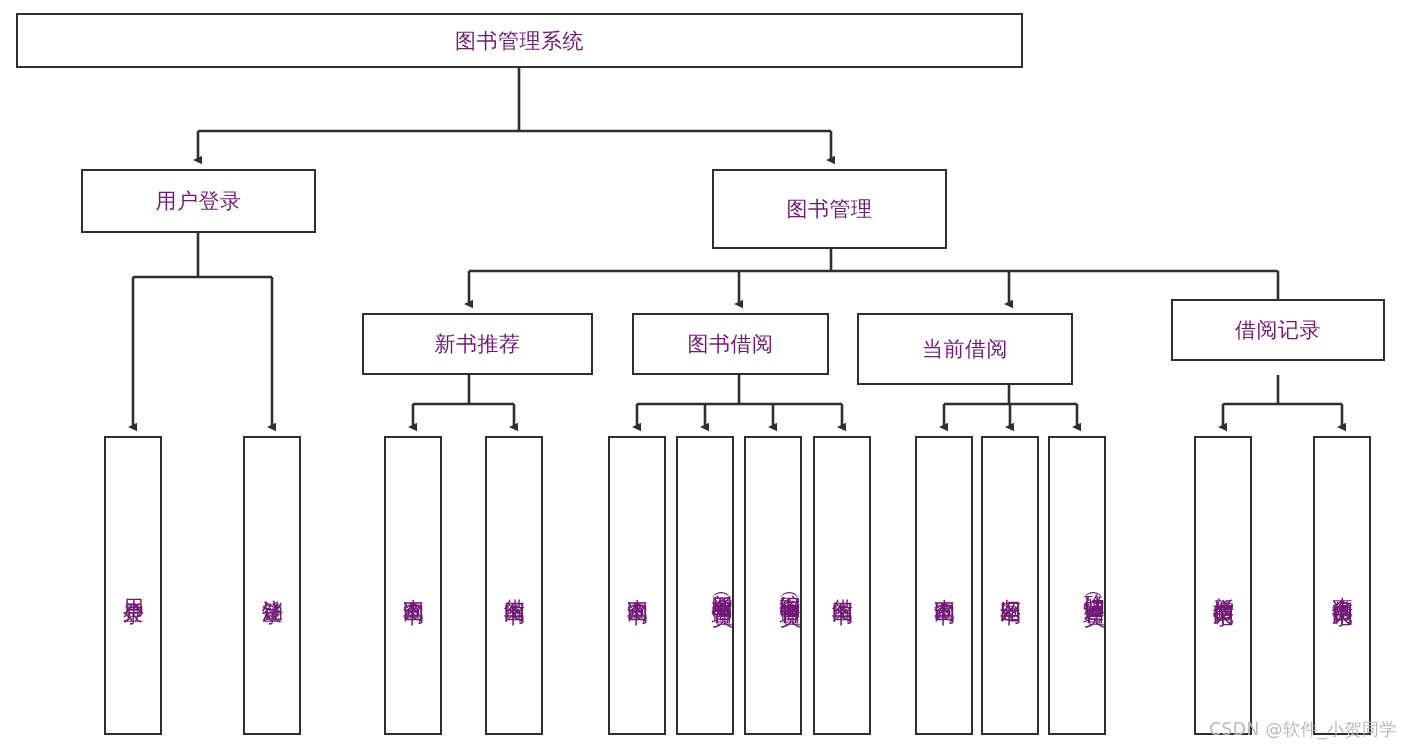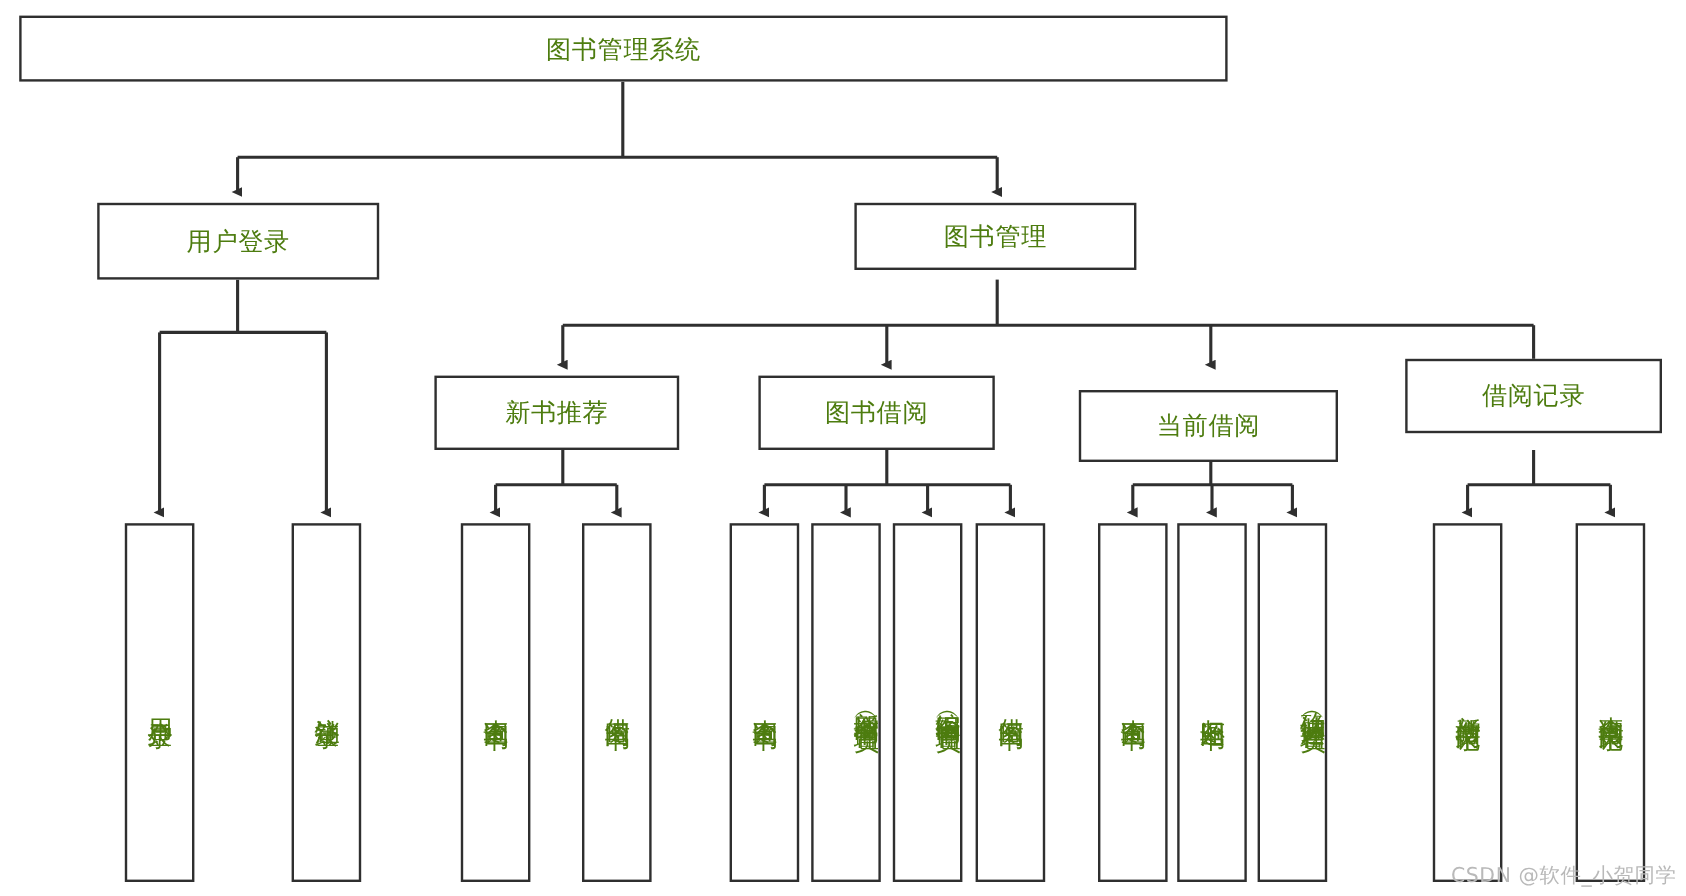--- a/index.html
+++ b/index.html
@@ -27,21 +27,21 @@
     height: 747px;
   }
   .node-box {
     position: absolute;
     box-sizing: border-box;
     border: 2.5px solid #2f2f2f;
     background: #ffffff;
     display: flex;
     align-items: center;
     justify-content: center;
-    color: #4d7c0f;
+    color: #701a75;
   }
   .node-box.horizontal {
     font-size: 21px;
     letter-spacing: 0.5px;
   }
   .node-box.vertical {
     writing-mode: vertical-rl;
     text-orientation: upright;
     font-size: 21px;
     letter-spacing: 2px;
@@ -125,31 +125,31 @@
     </g>
   </svg>
 
   <div class="node-box horizontal" style="left:16px; top:13px; width:1007px; height:55px;">
     <span class="node-label">图书管理系统</span>
   </div>
 
   <div class="node-box horizontal" style="left:81px; top:169px; width:235px; height:64px;">
     <span class="node-label">用户登录</span>
   </div>
-  <div class="node-box horizontal" style="left:712px; top:169px; width:235px; height:56px;">
+  <div class="node-box horizontal" style="left:712px; top:169px; width:235px; height:80px;">
     <span class="node-label">图书管理</span>
   </div>
 
-  <div class="node-box horizontal" style="left:362px; top:313px; width:204px; height:62px;">
+  <div class="node-box horizontal" style="left:362px; top:313px; width:231px; height:62px;">
     <span class="node-label">新书推荐</span>
   </div>
   <div class="node-box horizontal" style="left:632px; top:313px; width:197px; height:62px;">
     <span class="node-label">图书借阅</span>
   </div>
-  <div class="node-box horizontal" style="left:899px; top:313px; width:216px; height:60px;margin-top:12px;">
+  <div class="node-box horizontal" style="left:857px; top:313px; width:216px; height:72px;">
     <span class="node-label">当前借阅</span>
   </div>
   <div class="node-box horizontal" style="left:1171px; top:299px; width:214px; height:62px;">
     <span class="node-label">借阅记录</span>
   </div>
 
   <div class="node-box vertical centered" style="left:104px; top:436px; width:58px; height:299px;">
     <span class="node-label">用户登录</span>
   </div>
   <div class="node-box vertical centered" style="left:243px; top:436px; width:58px; height:299px;">

